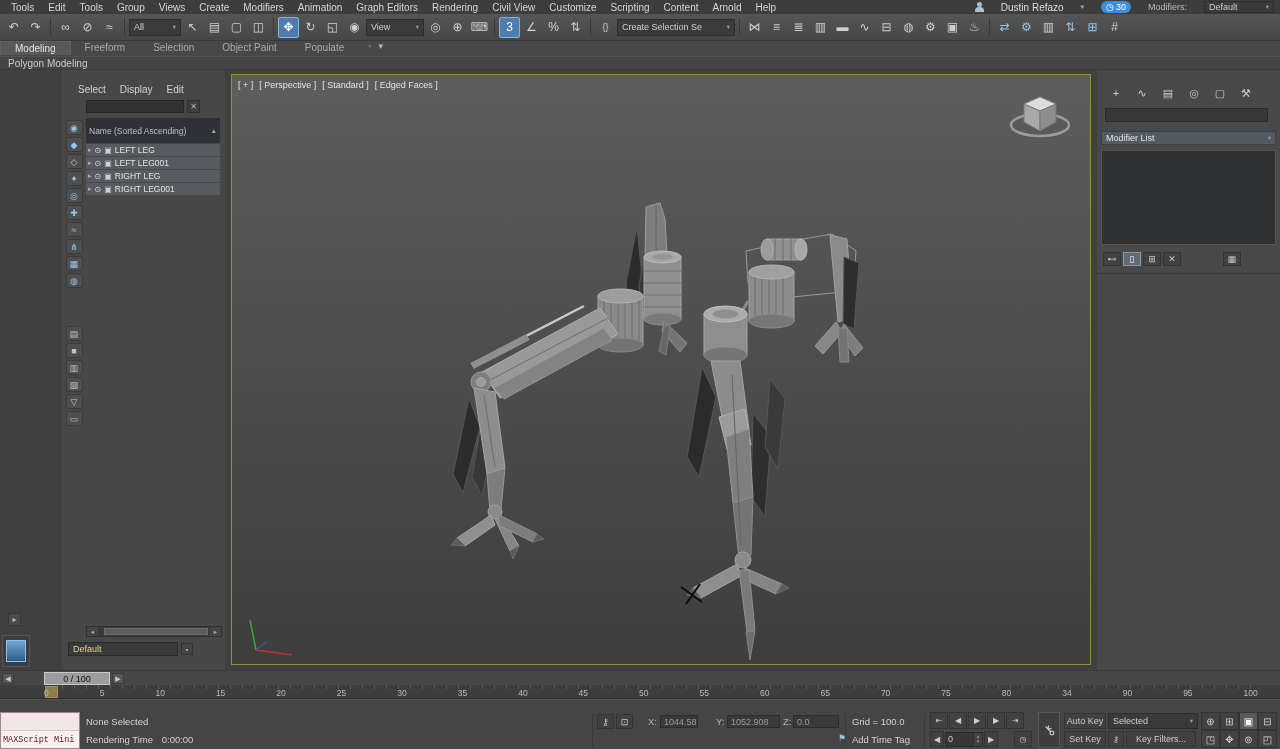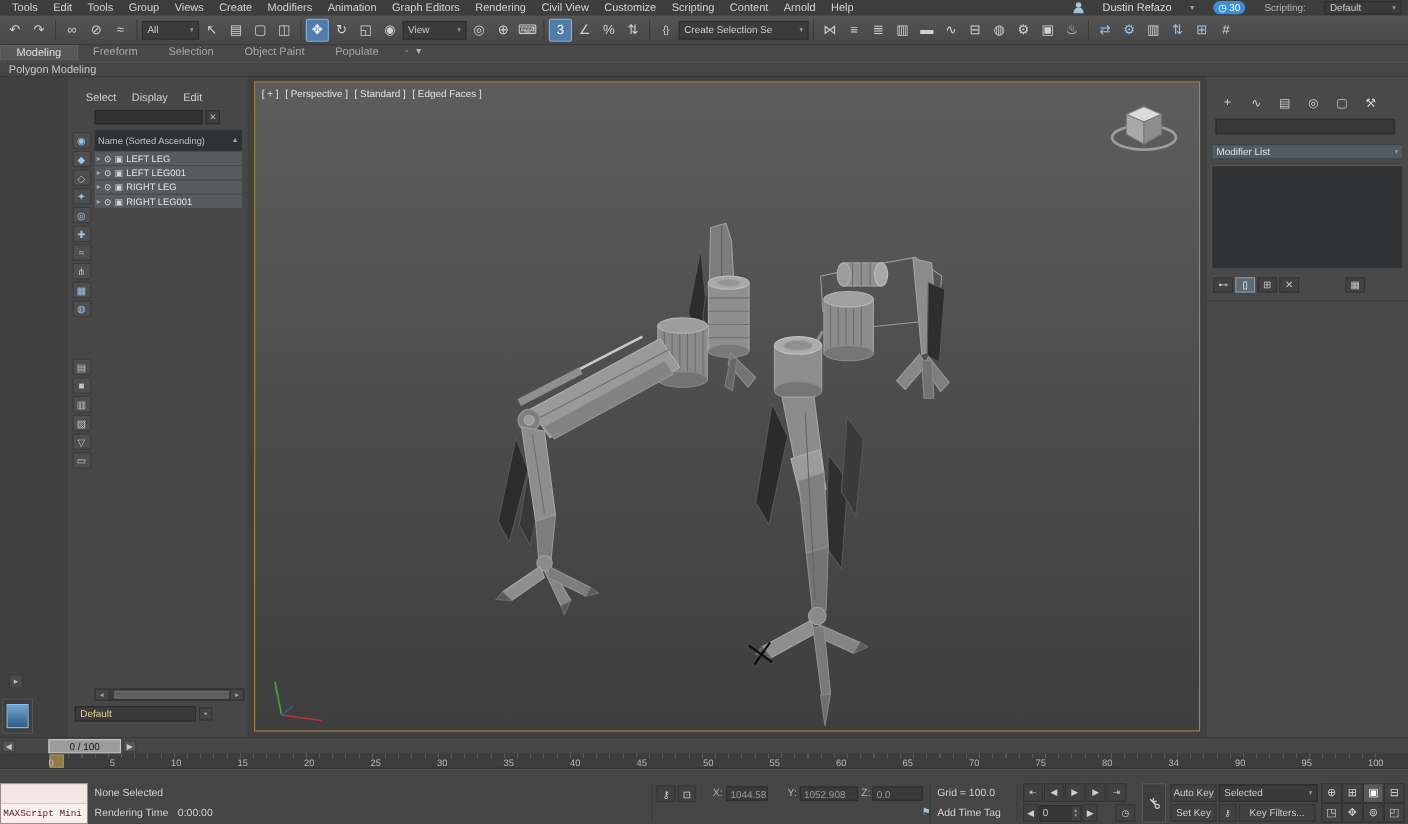--- a/index.html
+++ b/index.html
@@ -53,21 +53,21 @@
   .se-search { display:flex; align-items:center; gap:3px; padding-left:24px; margin-bottom:5px; }
   .se-search input { width:98px; height:13px; background:#323232; border:1px solid #262626; color:#dddddd; font-size:9px; padding:0 3px; font-family:"Liberation Sans",sans-serif; }
   .se-clear { width:13px; height:13px; display:flex; align-items:center; justify-content:center; background:#3e3e3e; border:1px solid #2f2f2f; color:#bbbbbb; font-size:8px; }
   .se-body { flex:1; display:flex; min-height:0; }
   .se-tools { width:24px; display:flex; flex-direction:column; align-items:center; gap:2px; padding-top:2px; }
   .se-tool { width:17px; height:15px; display:flex; align-items:center; justify-content:center; background:#4e4e4e; border:1px solid #3b3b3b; border-radius:2px; font-size:9px; flex:none; }
   .se-tools .grp-blue .g { color:#9cc6e8; }
   .se-tools .grp-gray .g { color:#c3c3c3; }
   .tools-gap { height:34px; flex:none; }
   .se-list { flex:1; margin-right:5px; min-width:0; }
-  .se-header { height:19px; background:#2e3236; color:#bcc1c5; display:flex; align-items:center; padding:0 3px; font-size:8.5px; white-space:nowrap; }
+  .se-header { height:25px; background:#2e3236; color:#bcc1c5; display:flex; align-items:center; padding:0 3px; font-size:8.5px; white-space:nowrap; }
   .sort-arrow { margin-left:auto; font-size:6.5px; color:#9fa4a8; }
   .se-row { height:12px; background:#575b60; margin-top:1px; display:flex; align-items:center; gap:3px; padding:0 2px; color:#e4e4e4; font-size:8.5px; white-space:nowrap; }
   .se-row .tw { color:#a9a9a9; font-size:7px; }
   .se-row .eye { font-size:8px; color:#e0e0e0; }
   .se-row .obj { font-size:8px; color:#cdd5db; }
   .se-hscroll { display:flex; align-items:center; height:11px; margin:2px 3px 0 24px; background:#3a3a3a; border:1px solid #303030; }
   .scroll-btn { width:11px; height:100%; background:#464646; display:flex; align-items:center; justify-content:center; font-size:6.5px; color:#aaaaaa; flex:none; }
   .scroll-thumb { height:7px; background:#5d5d5d; border:1px solid #6c6c6c; flex:1; margin:0 2px 0 6px; }
   .se-footer { display:flex; align-items:center; gap:3px; margin:5px 8px 14px 6px; }
   .se-footer-field { width:110px; height:14px; background:#3a3a3a; border:1px solid #2b2b2b; color:#e5d28d; display:flex; align-items:center; padding:0 4px; font-size:9px; }
@@ -148,21 +148,21 @@
       <span class="menu-item">Help</span>
     </div>
   <div class="menubar-right">
     <span class="user-icon"></span>
     <span class="user-name">Dustin Refazo</span>
     <span class="caret">▾</span>
     <span class="clock-badge">
       <span>◷</span>
       <span>30</span>
     </span>
-    <span class="ws-label">Scripting:</span>
+    <span class="ws-label">Modifiers:</span>
     <span class="ws-dd">
       <span>Default</span>
       <span class="dd-arrow">▾</span>
     </span>
   </div>
 </div>
 
 <div class="toolbar">
   <div class="tgroup">
       <div class="ticon">

